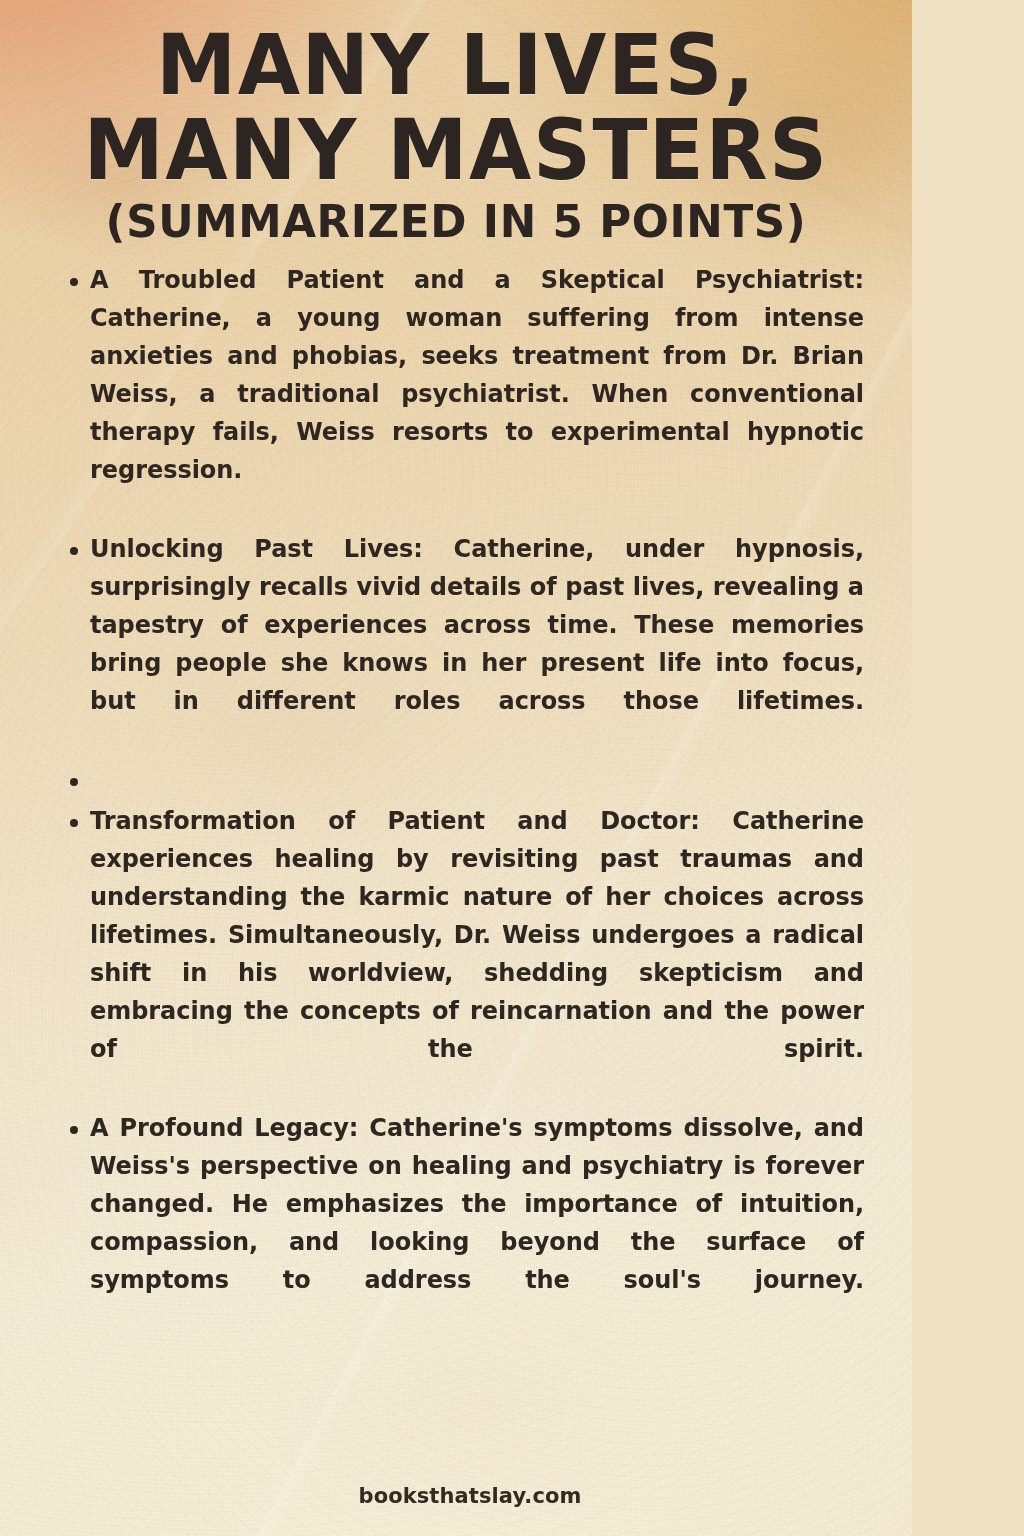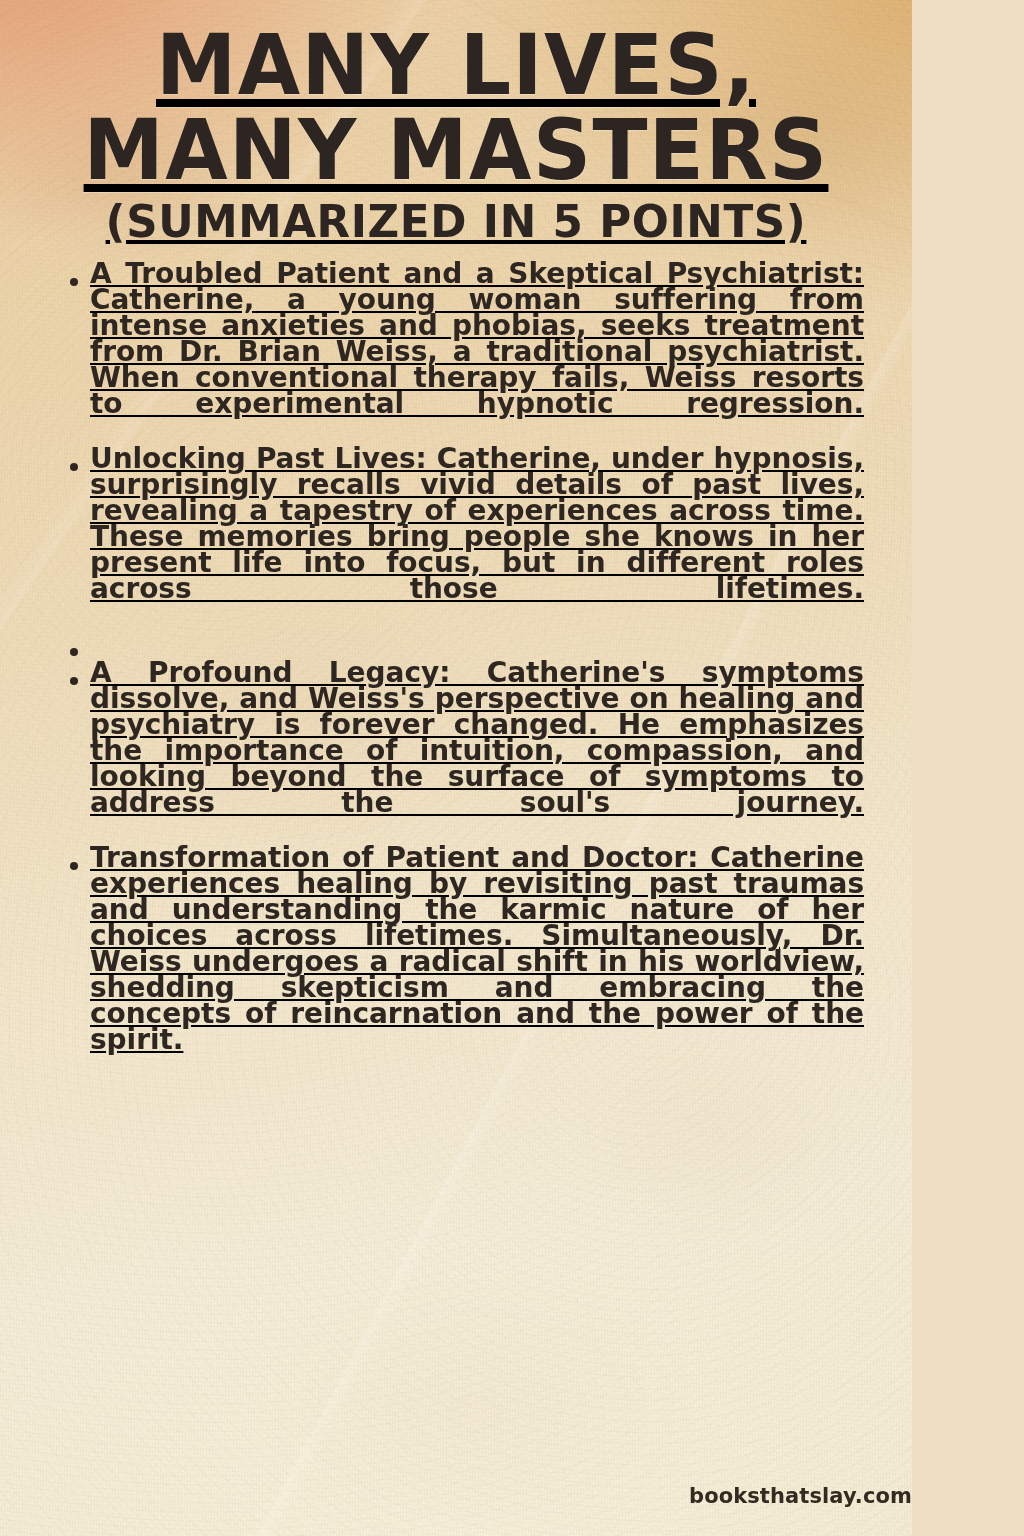--- a/index.html
+++ b/index.html
@@ -21,21 +21,20 @@
     position: relative;
     width: 912px;
     height: 1536px;
     overflow: hidden;
     
     background:
       radial-gradient(ellipse 560px 420px at 2% -4%,   rgba(226,140,101,0.72) 0%, rgba(226,140,101,0.0) 72%),
       radial-gradient(ellipse 620px 440px at 100% 0%,  rgba(214,160,86,0.60) 0%,  rgba(214,160,86,0.0) 70%),
       radial-gradient(ellipse 900px 620px at 50% 100%, rgba(247,240,219,0.95) 0%, rgba(247,240,219,0.0) 75%),
       linear-gradient(170deg, #eccfa4 0%, #ecd4ab 18%, #eedcb9 38%, #f2e6cb 58%, #f4ecd7 78%, #f3ead0 100%);
-    text-decoration: underline;
   }
 
   
   .paper-texture {
     position: absolute;
     inset: 0;
     pointer-events: none;
     opacity: .55;
     mix-blend-mode: multiply;
     background-image:
@@ -125,22 +124,22 @@
     margin: 16px 0 0 0;
     padding: 0 0 0 0;
   }
 
   .summary-item {
     position: relative;
     padding-left: 42px;
     margin-bottom: 3px;
     font-family: "DejaVu Sans", sans-serif;
     font-weight: 700;
-    font-size: 28px;
-    line-height: 26px;
+    font-size: 24px;
+    line-height: 38px;
     color: #2e2620;
     text-align: justify;
     text-justify: inter-word;
     letter-spacing: -0.05px;
     word-spacing: 0.2px;
   }
 
   .summary-item::after {
     
     content: "";
@@ -157,21 +156,21 @@
     border-radius: 50%;
     background: #2e2620;
   }
 
   
   .footer {
     position: absolute;
     left: 0;
     right: 0;
     bottom: 28px;
-    text-align: right;
+    text-align: center;
     padding-left: 28px;
   }
 
   .footer-text {
     font-family: "DejaVu Sans", sans-serif;
     font-weight: 700;
     font-size: 21px;
     letter-spacing: 0.1px;
     color: #332a22;
   }
@@ -201,25 +200,25 @@
 
       <li class="summary-item">
         <span class="bullet-dot"></span><span>Unlocking Past Lives: Catherine, under hypnosis, surprisingly recalls vivid details of past lives, revealing a tapestry of experiences across time. These memories bring people she knows in her present life into focus, but in different roles across those lifetimes.</span>
       </li>
 
       <li class="summary-item">
         <span class="bullet-dot"></span>
       </li>
 
       <li class="summary-item">
+        <span class="bullet-dot"></span><span>Transformation of Patient and Doctor: Catherine experiences healing by revisiting past traumas and understanding the karmic nature of her choices across lifetimes. Simultaneously, Dr. Weiss undergoes a radical shift in his worldview, shedding skepticism and embracing the concepts of reincarnation and the power of the spirit.</span>
+      </li>
+
+      <li class="summary-item">
         <span class="bullet-dot"></span><span>A Profound Legacy: Catherine's symptoms dissolve, and Weiss's perspective on healing and psychiatry is forever changed. He emphasizes the importance of intuition, compassion, and looking beyond the surface of symptoms to address the soul's journey.</span>
-      </li>
-
-      <li class="summary-item">
-        <span class="bullet-dot"></span><span>Transformation of Patient and Doctor: Catherine experiences healing by revisiting past traumas and understanding the karmic nature of her choices across lifetimes. Simultaneously, Dr. Weiss undergoes a radical shift in his worldview, shedding skepticism and embracing the concepts of reincarnation and the power of the spirit.</span>
       </li>
 
     </ul>
 
   </div>
 
   <div class="footer">
     <span class="footer-text">booksthatslay.com</span>
   </div>
 

